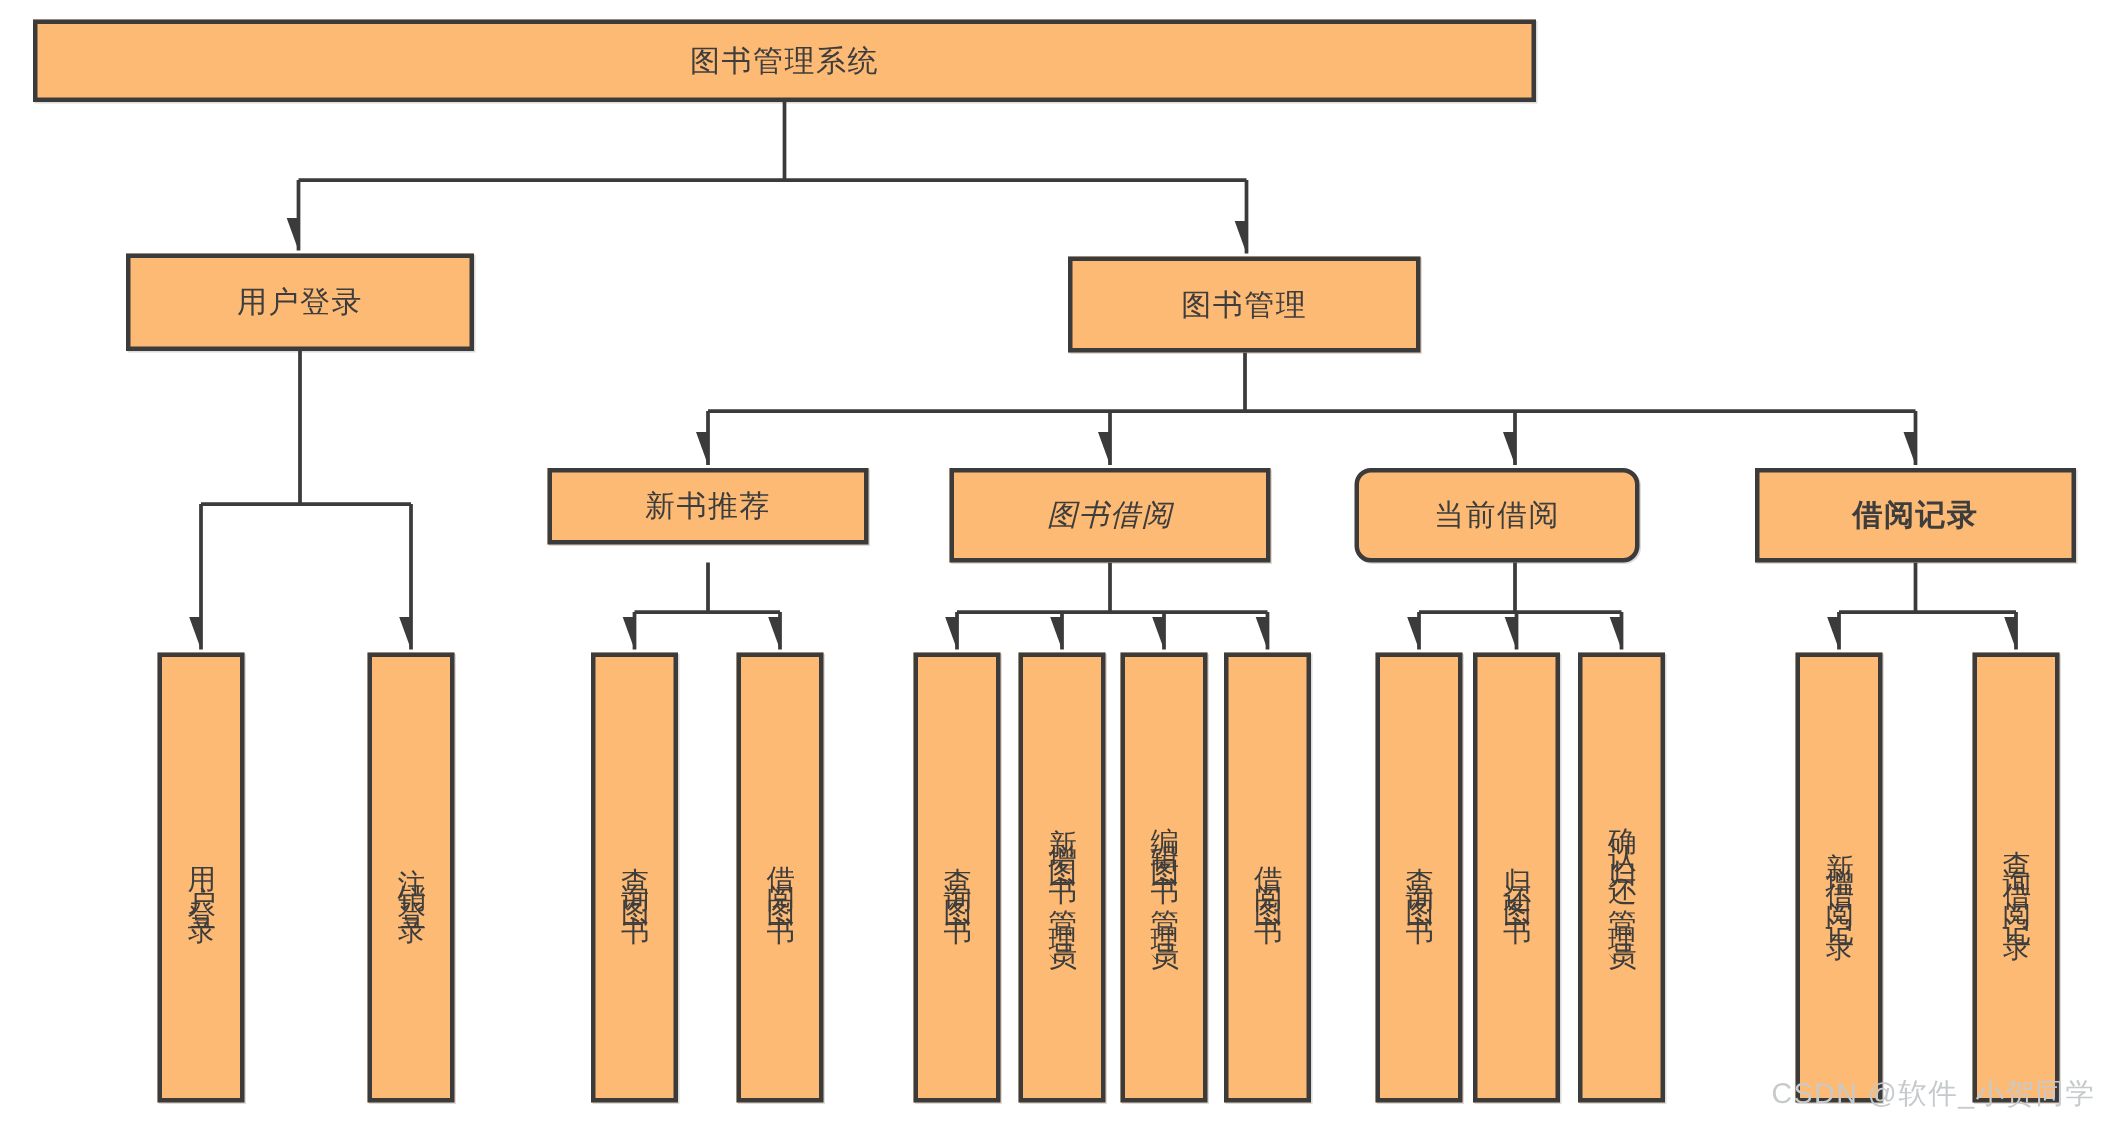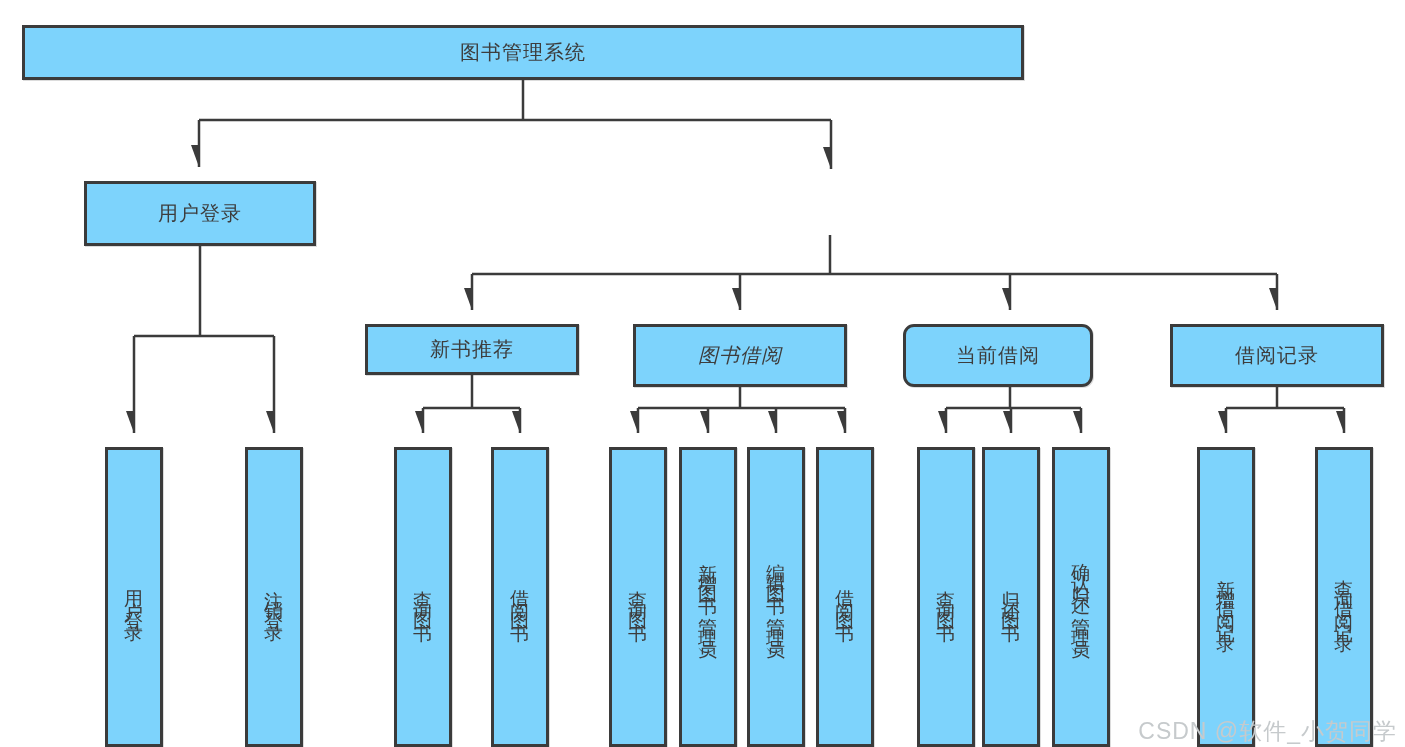--- a/index.html
+++ b/index.html
@@ -24,29 +24,28 @@
   }
   svg.connectors line, svg.connectors path {
     stroke: #3b3b3b;
     stroke-width: 2.5;
     fill: none;
   }
   svg.connectors .arrhead { fill: #3b3b3b; stroke: none; }
   .box {
     position: absolute;
     box-sizing: border-box;
-    background: #7dd3fc;
+    background: #fdba74;
     border: 3px solid #3b3b3b;
     color: #3d3d3d;
     display: flex;
     align-items: center;
     justify-content: center;
     z-index: 2;
     box-shadow: 1px 1px 0 rgba(60,60,60,0.18);
-    margin-top: 12px;
   }
   .box.h {
     font-size: 20px;
     letter-spacing: 1px;
   }
   .box.v {
     width: 58px;
     top: 435px;
     height: 300px;
     font-size: 19px;
@@ -60,40 +59,40 @@
   }
   
   .n-root   { left: 22px;  top: 13px;  width: 1002px; height: 55px; }
   
   .n-login  { left: 84px;  top: 169px; width: 232px;  height: 65px; }
   .n-mgmt   { left: 712px; top: 171px; width: 235px;  height: 64px; }
   
   .n-m1 { left: 365px;  top: 312px; width: 214px; height: 51px; }
   .n-m2 { left: 633px;  top: 312px; width: 214px; height: 63px; font-style: italic; }
   .n-m3 { left: 903px;  top: 312px; width: 190px; height: 63px; border-radius: 11px; }
-  .n-m4 { left: 1170px; top: 312px; width: 214px; height: 63px; }
+  .n-m4 { left: 1170px; top: 312px; width: 214px; height: 63px; font-weight: bold; }
   
   .n-l0  { left: 105px;  }
   .n-l1  { left: 245px;  }
   .n-l2  { left: 394px;  }
   .n-l3  { left: 491px;  }
   .n-l4  { left: 609px;  }
   .n-l5  { left: 679px;  }
   .n-l6  { left: 747px;  }
   .n-l7  { left: 816px;  }
   .n-l8  { left: 917px;  }
   .n-l9  { left: 982px;  }
   .n-l10 { left: 1052px; }
   .n-l11 { left: 1197px; }
   .n-l12 { left: 1315px; }
   .watermark {
     position: absolute;
     right: 8px;
     top: 716px;
-    font-size: 23px;
+    font-size: 19px;
     color: #c6cacc;
     z-index: 3;
     letter-spacing: 1px;
   }
 </style>
 </head>
 <body>
 
 <div class="canvas">
 
@@ -141,20 +140,21 @@
 
     <line x1="1277" y1="375" x2="1277" y2="408"></line>
     <line x1="1226" y1="408" x2="1344" y2="408"></line>
     <line x1="1226" y1="408" x2="1226" y2="433" marker-end="url(#arr)"></line>
     <line x1="1344" y1="408" x2="1344" y2="433" marker-end="url(#arr)"></line>
   </svg>
 
   <div class="box h n-root">图书管理系统</div>
 
   <div class="box h n-login">用户登录</div>
+  <div class="box h n-mgmt">图书管理</div>
 
   <div class="box h n-m1">新书推荐</div>
   <div class="box h n-m2">图书借阅</div>
   <div class="box h n-m3">当前借阅</div>
   <div class="box h n-m4">借阅记录</div>
 
   <div class="box v n-l0">
     <span>用户登录</span>
   </div>
   <div class="box v n-l1">

